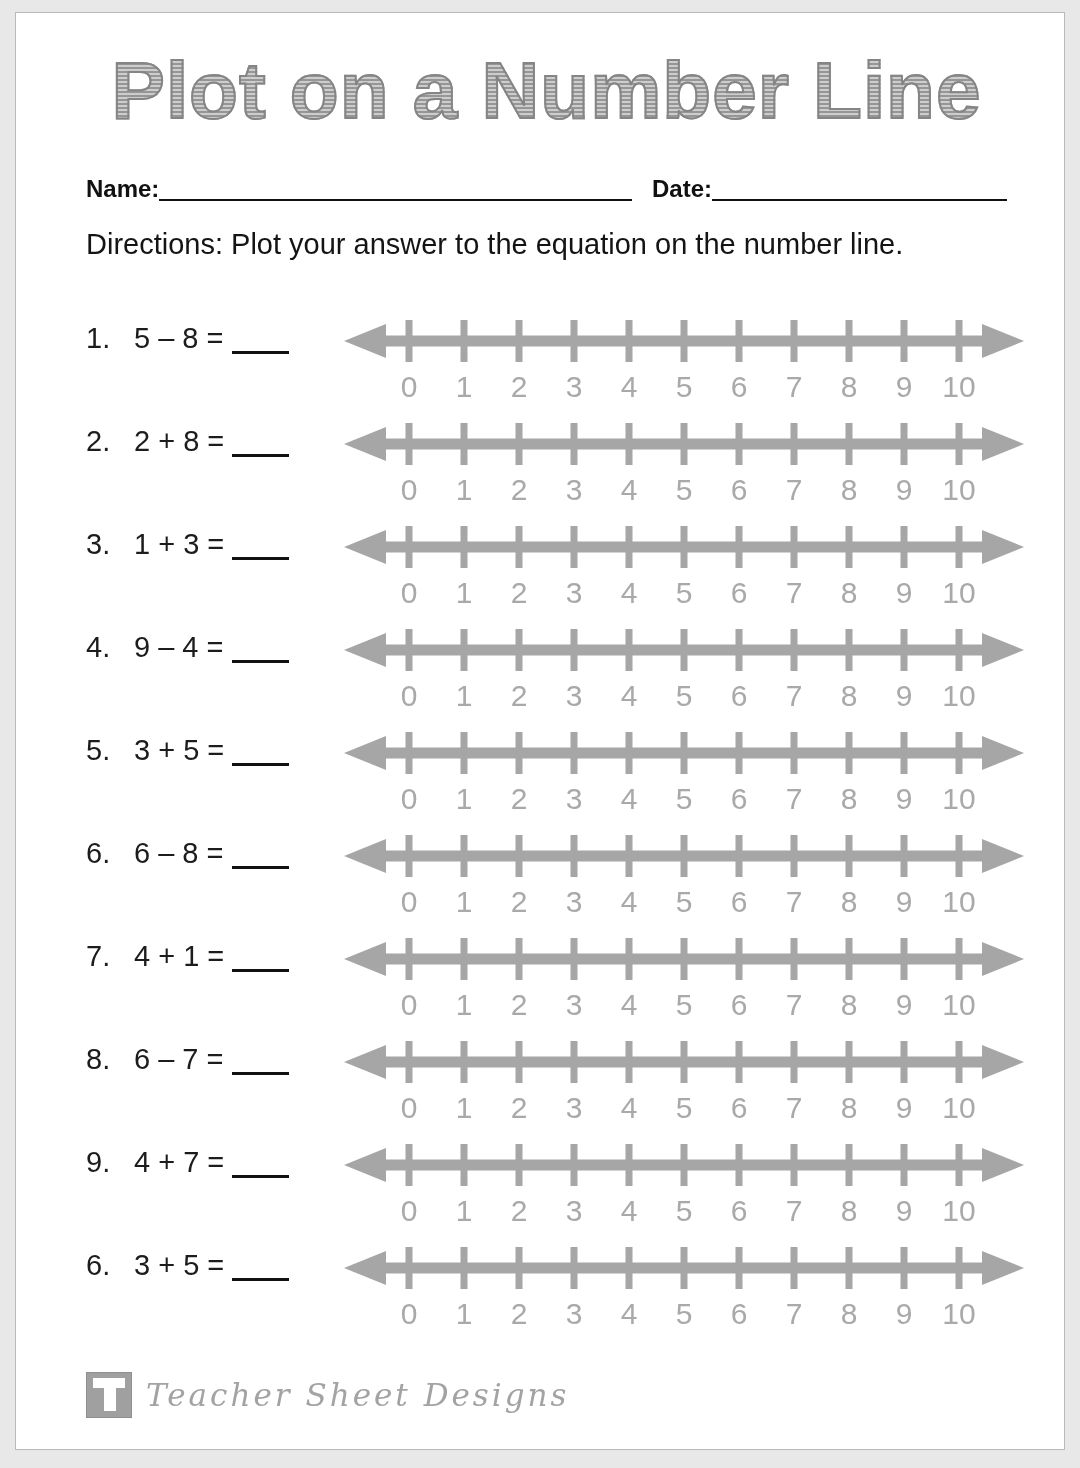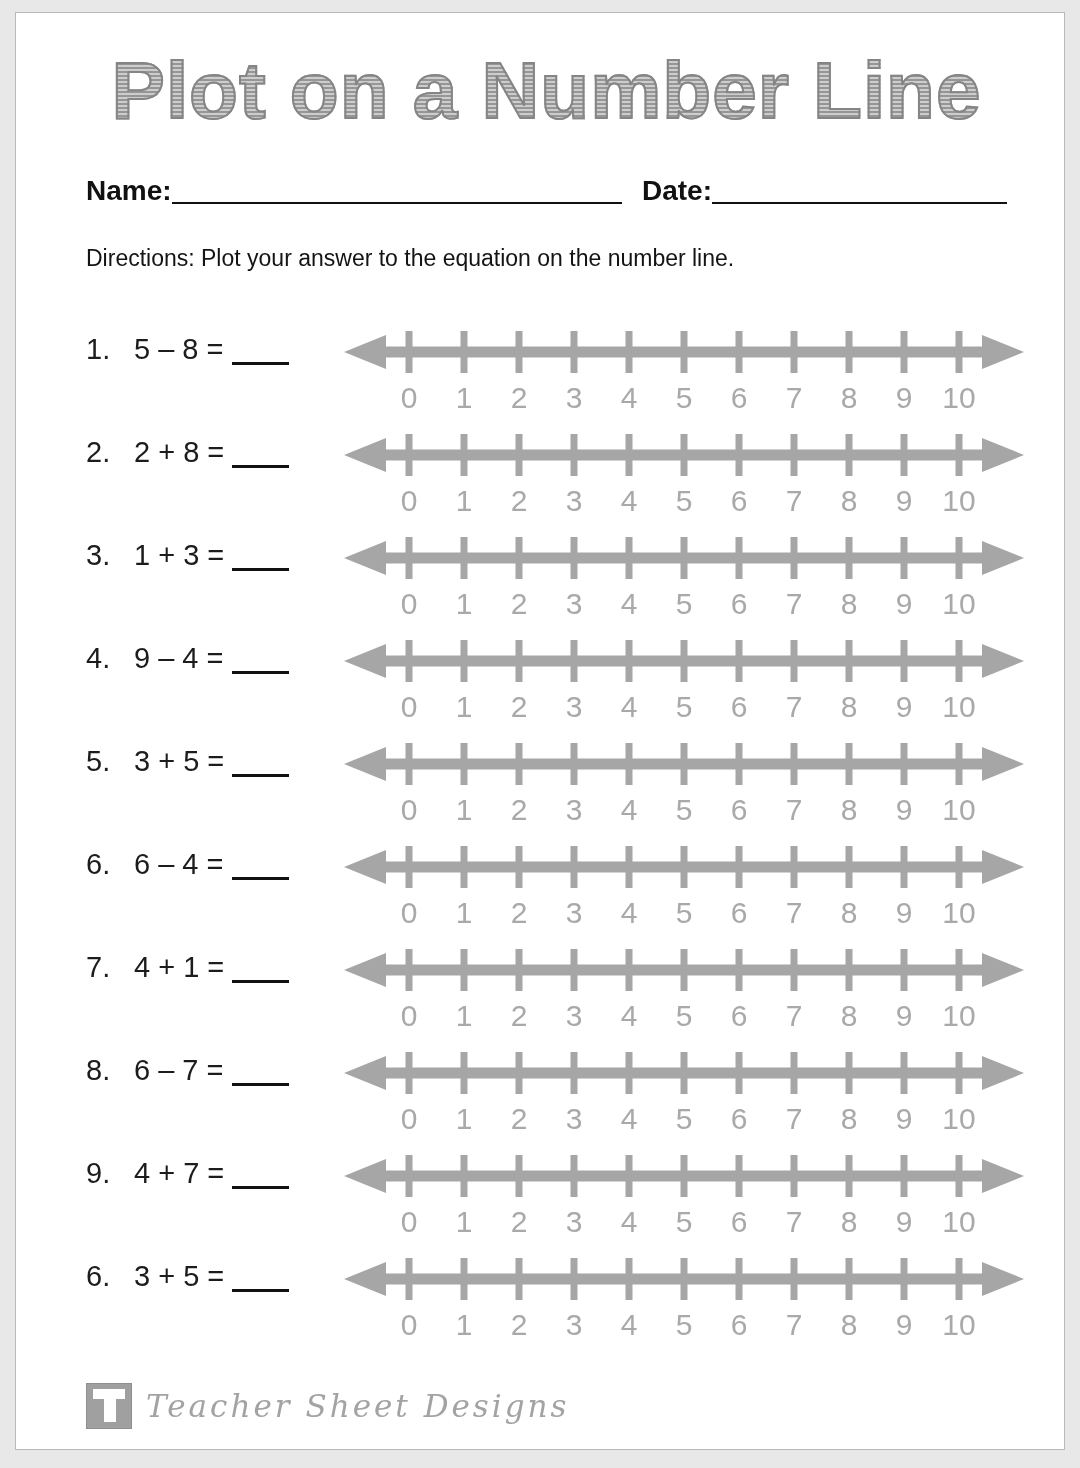--- a/index.html
+++ b/index.html
@@ -34,37 +34,37 @@
     color: transparent;
     text-align: center;
     -webkit-text-stroke: 2px #858585;
   }
 
   
   .name-row {
     display: flex;
     align-items: baseline;
     margin-top: 42px;
-    font-size: 28px;
+    font-size: 24px;
     font-weight: 600;
     color: #111;
   }
   .fill-line {
     border-bottom: 2px solid #111;
     height: 1px;
     position: relative;
     top: 4px;
   }
   .name-line { flex: 1 1 auto; margin-right: 20px; }
   .date-line { width: 295px; }
 
   
   .directions {
-    margin-top: 38px;
-    font-size: 23px;
+    margin-top: 25px;
+    font-size: 29px;
     color: #141414;
   }
 
   
   .problems { margin-top: 56px; }
   .problem-row {
     display: flex;
     align-items: flex-start;
     margin-bottom: 15px;
   }
@@ -321,21 +321,21 @@
           <rect x="556.5" y="3" width="7" height="42" fill="#a6a6a6"></rect>
           <text x="560" y="80" text-anchor="middle" fill="#a9a9a9" font-size="30" font-family="Liberation Sans, sans-serif">9</text>
           <rect x="611.5" y="3" width="7" height="42" fill="#a6a6a6"></rect>
           <text x="615" y="80" text-anchor="middle" fill="#a9a9a9" font-size="30" font-family="Liberation Sans, sans-serif">10</text>
         </svg>
   </div>
 
   <div class="problem-row">
     <div class="eq-col">
       <span class="p-num">6.</span>
-      <span class="p-eq">6 – 4 =</span>
+      <span class="p-eq">6 – 8 =</span>
       <span class="answer-blank"></span>
     </div>
     <svg class="number-line" xmlns="http://www.w3.org/2000/svg" viewBox="0 0 680 88">
           <rect x="30" y="18.5" width="620" height="11" fill="#a6a6a6"></rect>
           <polygon points="0,24 42,7 42,41" fill="#a6a6a6"></polygon>
           <polygon points="680,24 638,7 638,41" fill="#a6a6a6"></polygon>
           <rect x="61.5" y="3" width="7" height="42" fill="#a6a6a6"></rect>
           <text x="65" y="80" text-anchor="middle" fill="#a9a9a9" font-size="30" font-family="Liberation Sans, sans-serif">0</text>
           <rect x="116.5" y="3" width="7" height="42" fill="#a6a6a6"></rect>
           <text x="120" y="80" text-anchor="middle" fill="#a9a9a9" font-size="30" font-family="Liberation Sans, sans-serif">1</text>

